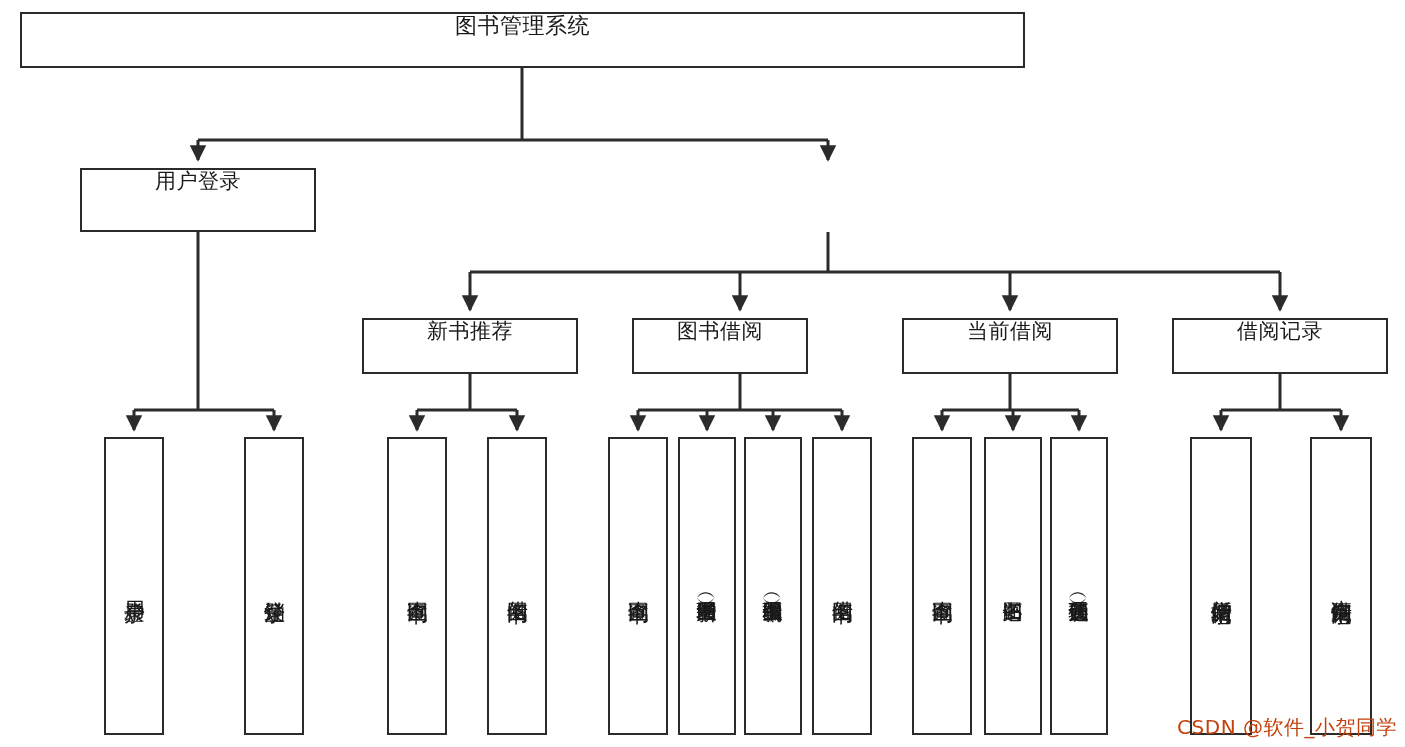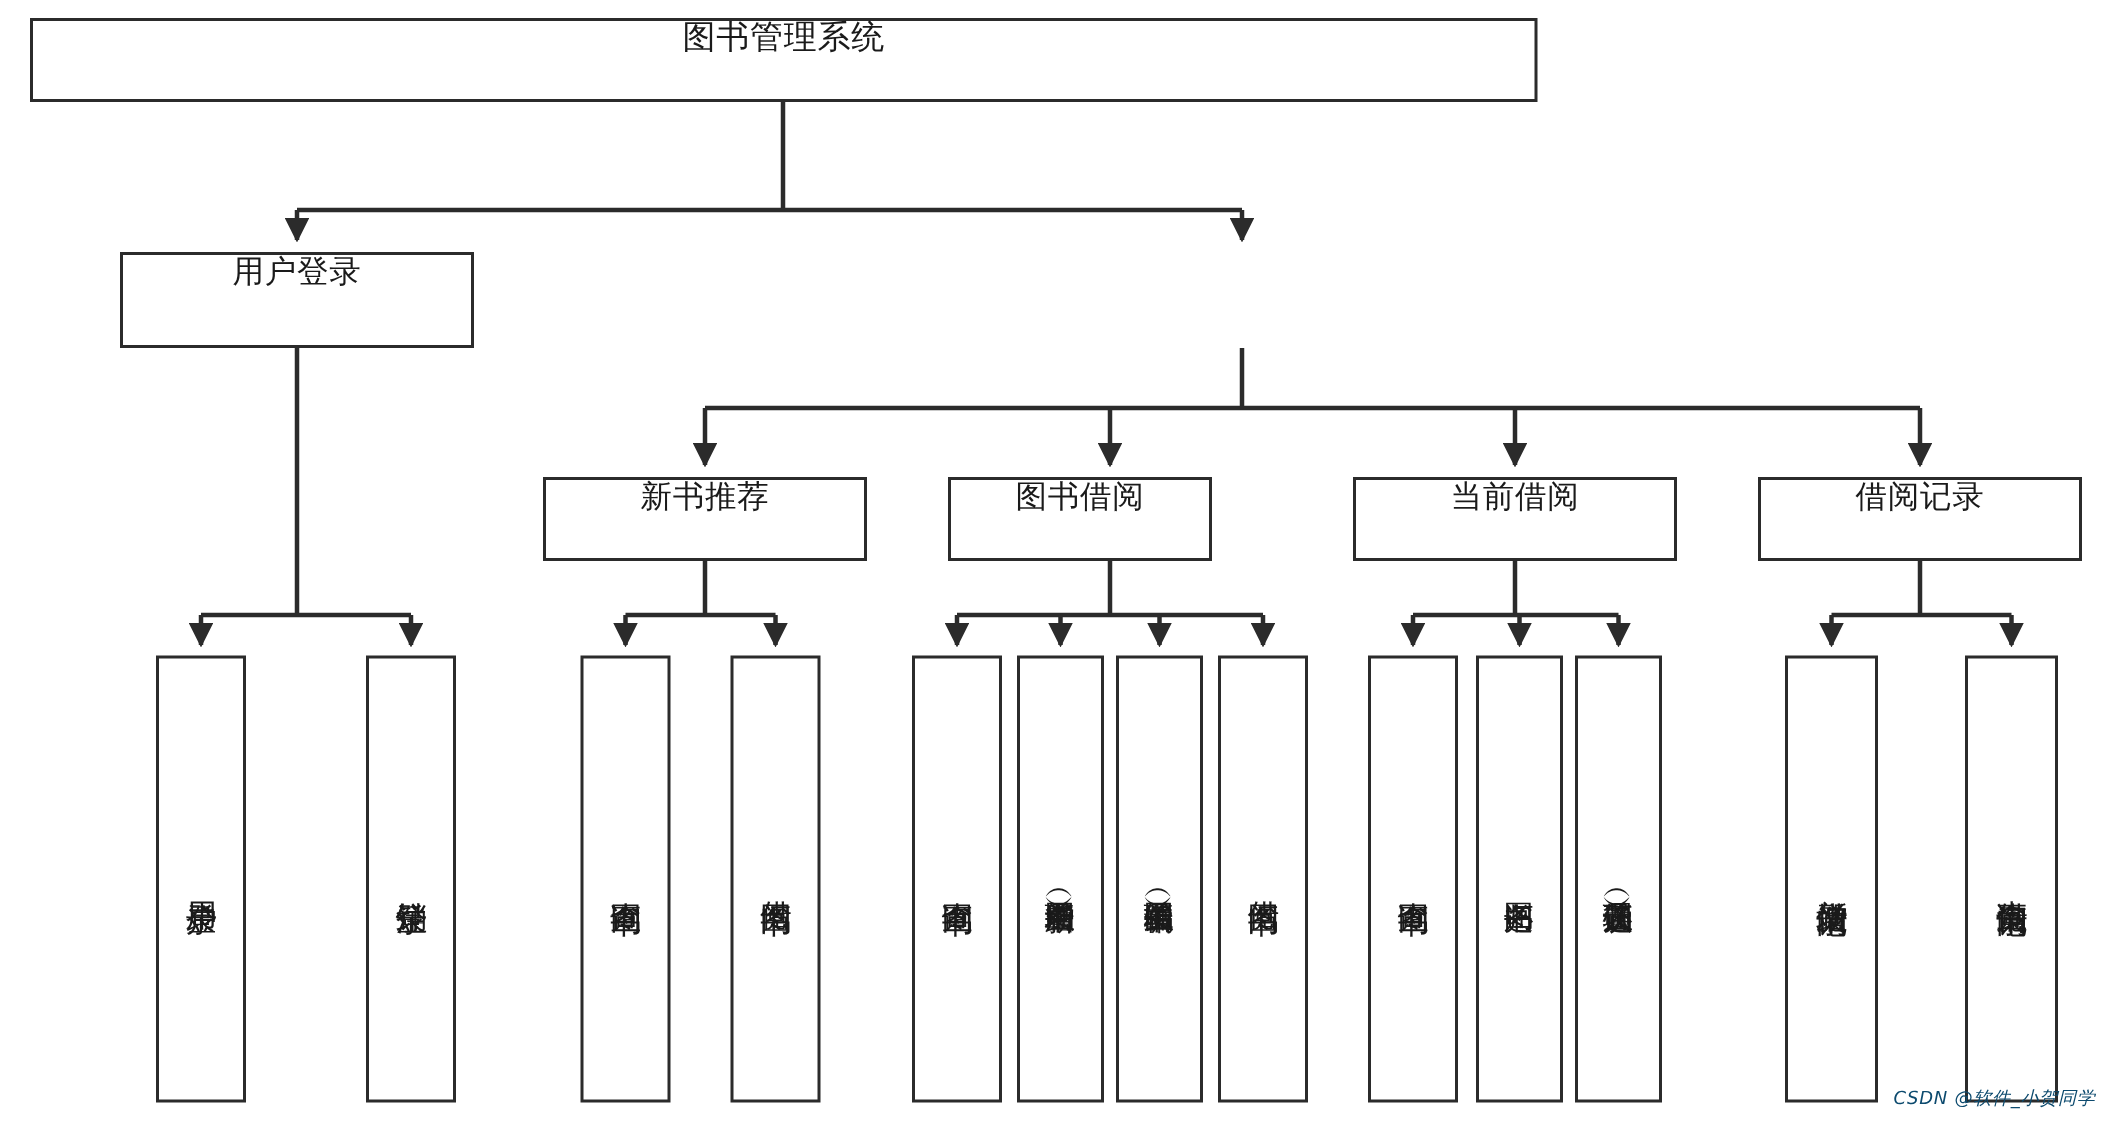--- a/index.html
+++ b/index.html
@@ -63,25 +63,24 @@
   }
   .v-node.narrow .node-label {
     font-size: 20px;
     letter-spacing: 0px;
     line-height: 1.1;
   }
   #watermark {
     position: absolute;
     right: 8px;
     bottom: 6px;
-    font-size: 12px;
-    color: #0c4a6e;
+    font-size: 20px;
+    color: #c2410c;
     letter-spacing: 0.5px;
     white-space: nowrap;
-    font-style: italic;
   }
 </style>
 </head>
 <body>
 
 <div id="canvas">
 
   <svg id="wires" viewBox="0 0 1405 747" xmlns="http://www.w3.org/2000/svg">
     <defs>
       <marker id="arrow" viewBox="0 0 10 10" refX="9" refY="5" markerWidth="5.5" markerHeight="5.5" orient="auto-start-reverse">

